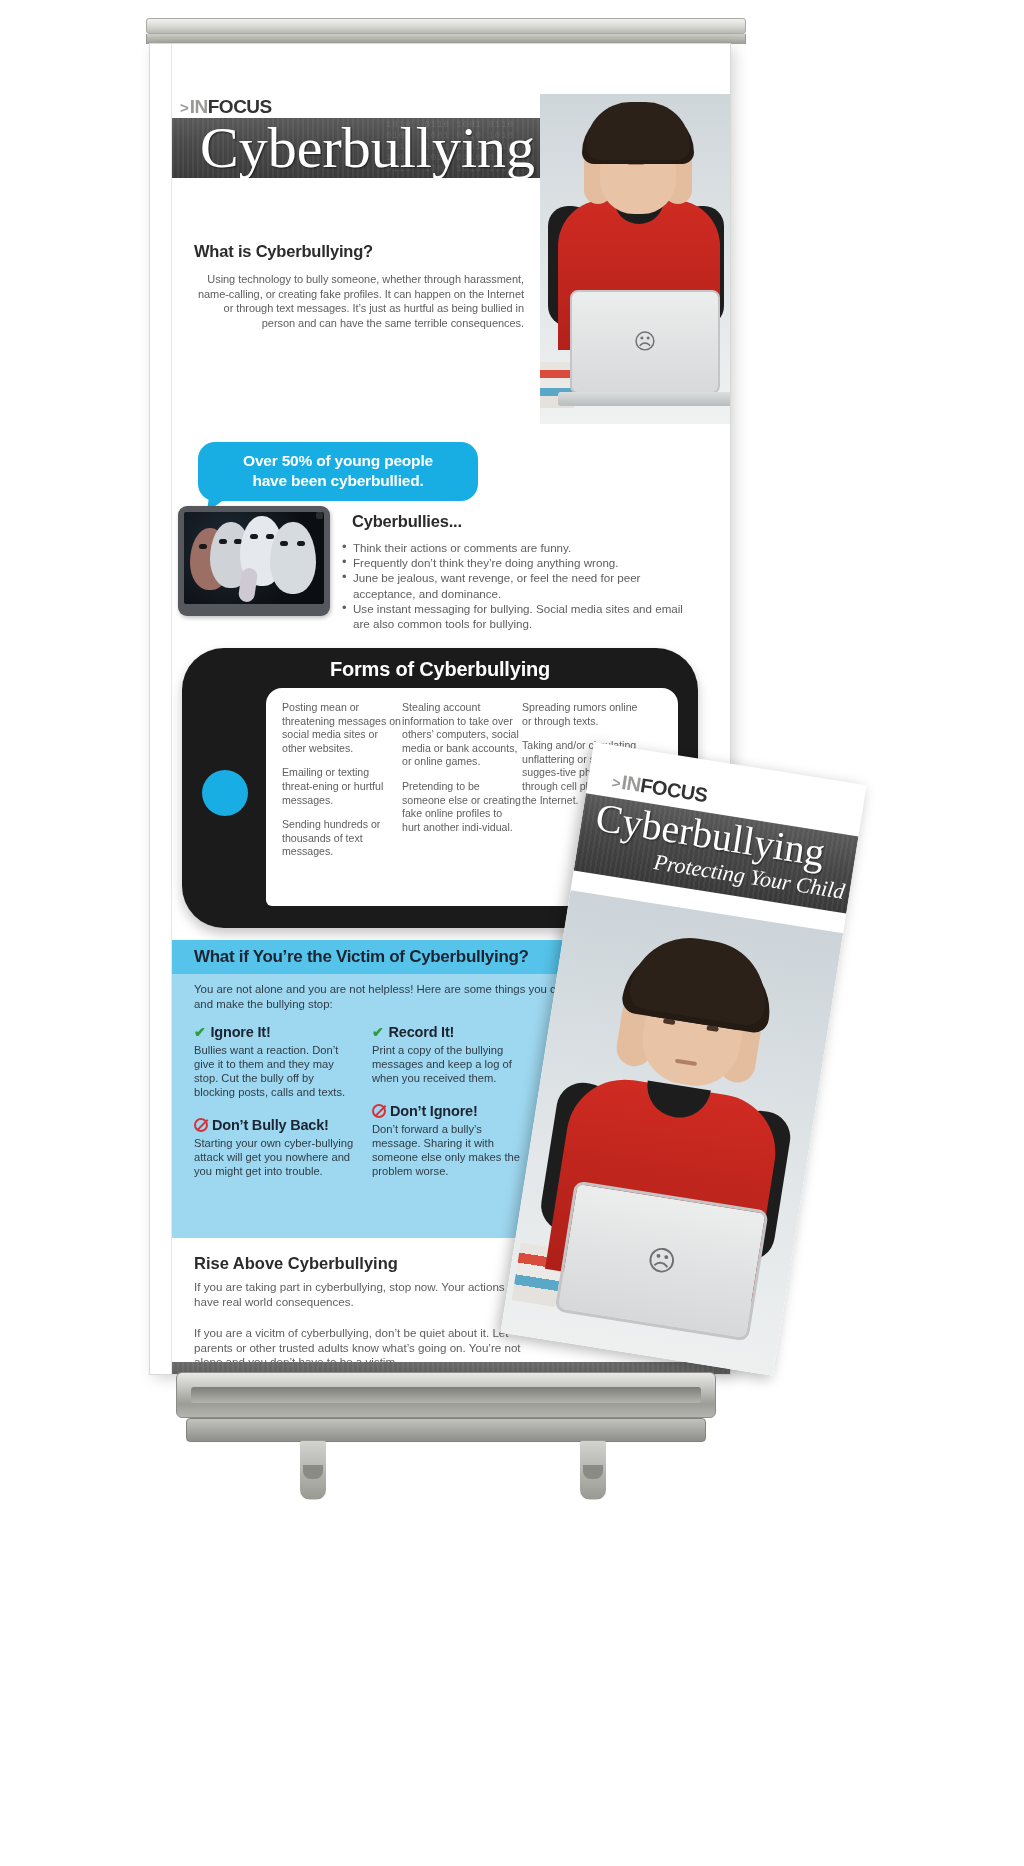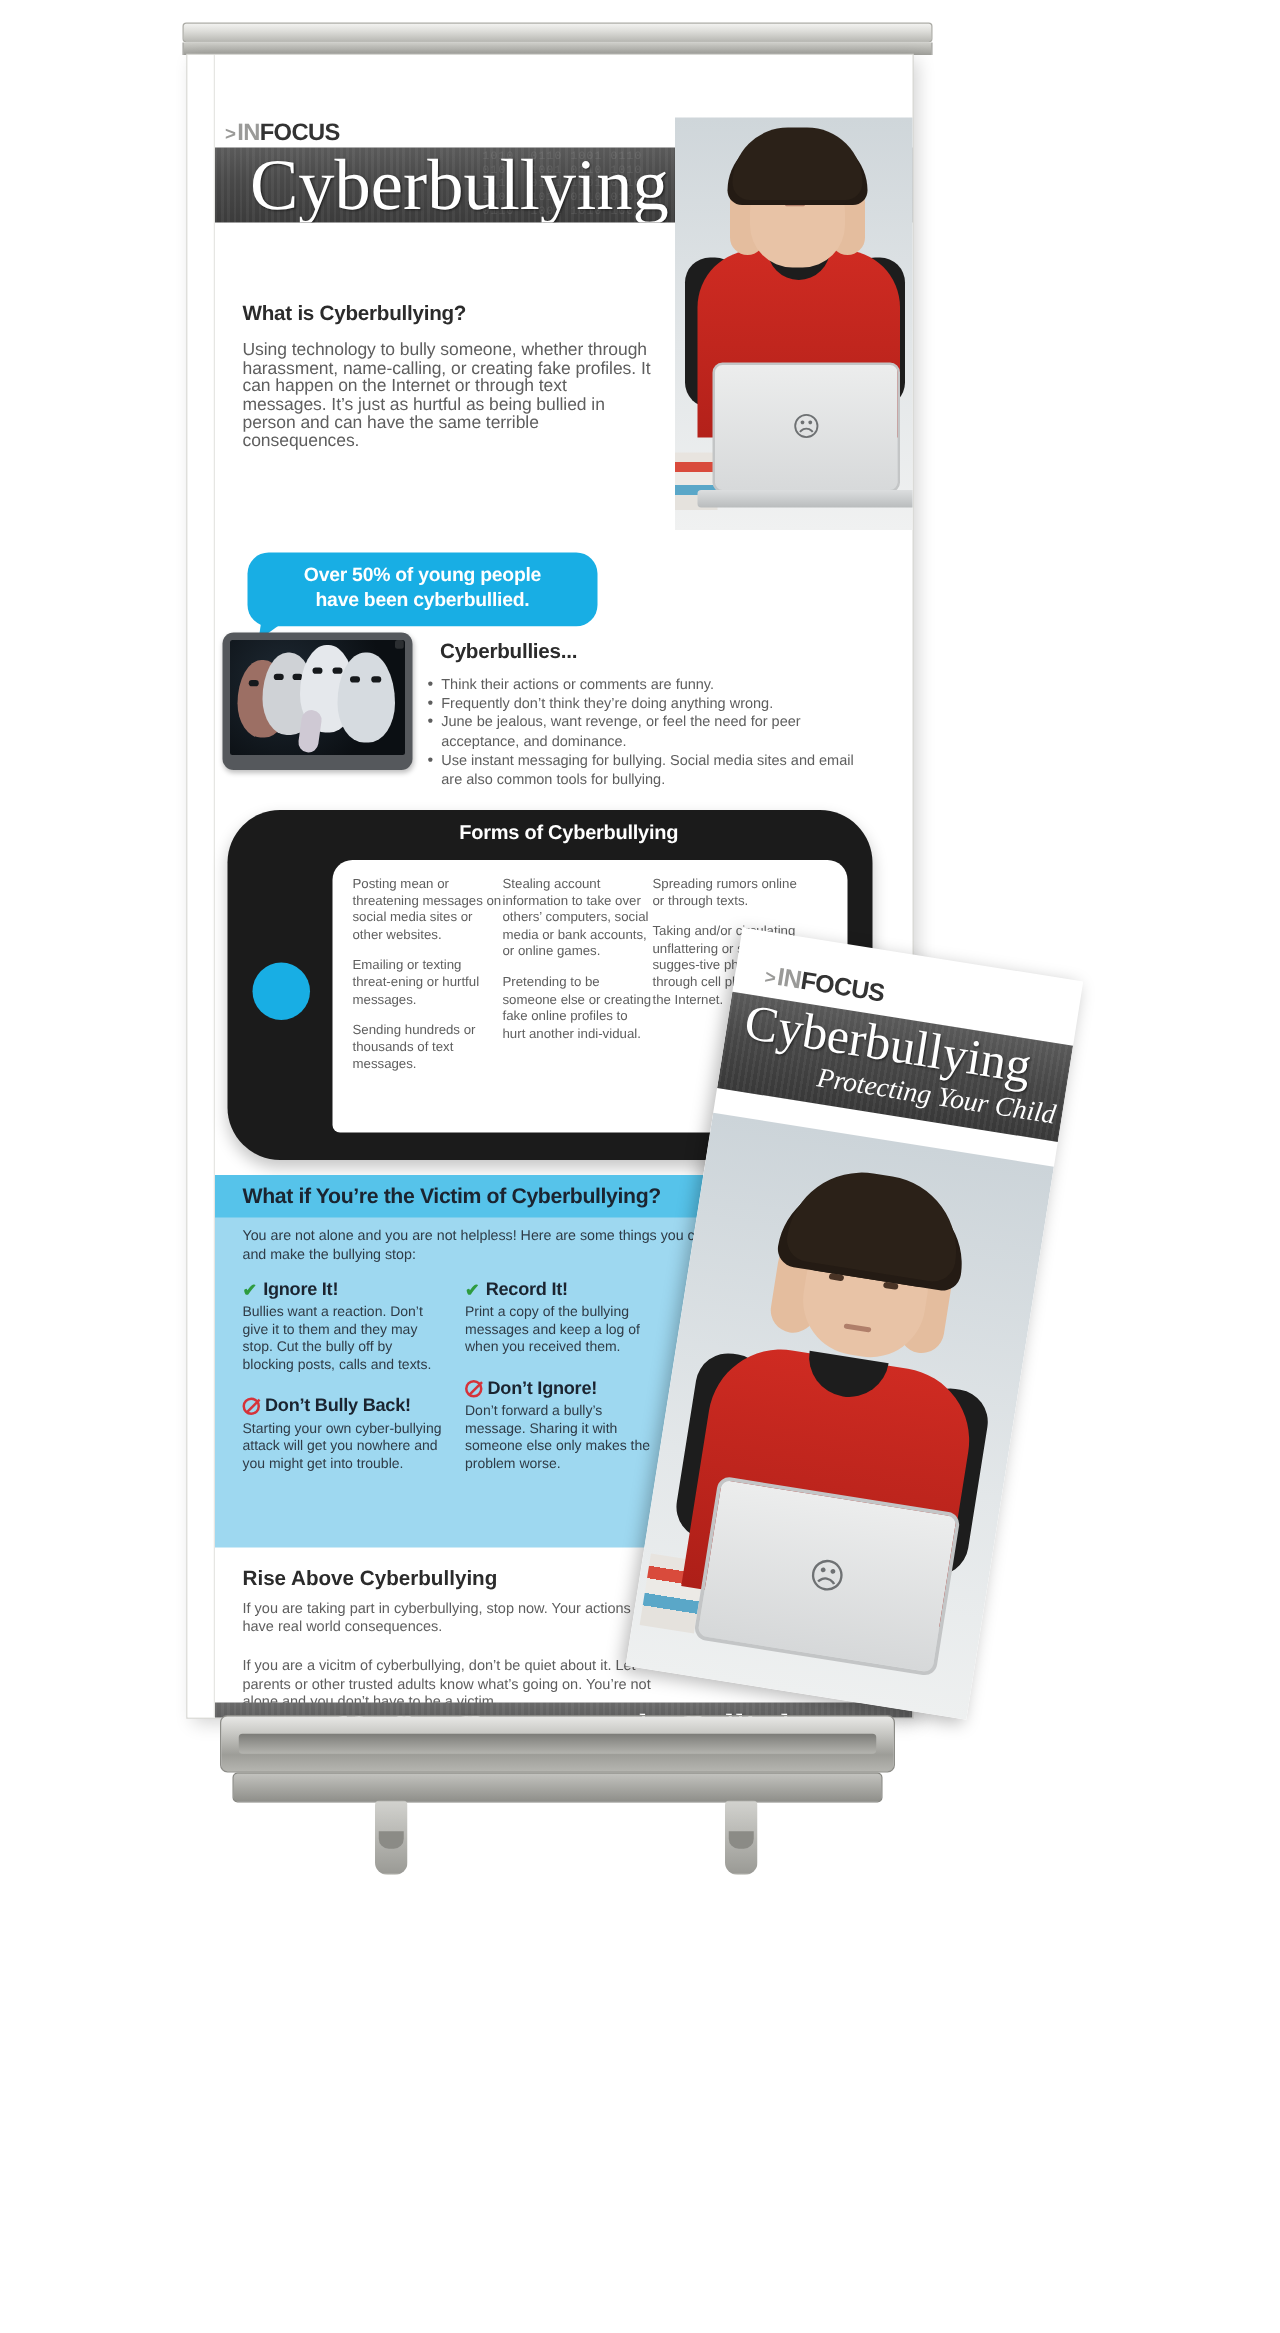--- a/index.html
+++ b/index.html
@@ -146,21 +146,21 @@
   .hero-photo .books {
     position:absolute; left:0px; top:268px; width:34px; height:46px;
     background:linear-gradient(180deg,#e8e4df 0 8px,#d94b3c 8px 16px,#eceae6 16px 26px,#5aa7c8 26px 34px,#e5e2dd 34px 46px);
   }
 
   
   .sec-h {
     position:absolute; font-weight:700; color:#2b2b2b; font-size:16.5px; letter-spacing:-0.2px;
   }
   .body-p {
-    position:absolute; color:#5e5e5e; font-size:14px; line-height:14.6px; letter-spacing:-0.05px;
+    position:absolute; color:#5e5e5e; font-size:11px; line-height:14.6px; letter-spacing:-0.05px;text-align:right;
   }
 
   
   .bubble {
     position:absolute; left:48px; top:398px; width:280px; padding:9px 14px 10px;
     background:#18aee4; border-radius:17px; color:#ffffff;
     font-size:15.5px; font-weight:700; line-height:20px; text-align:center; letter-spacing:-0.2px;
   }
   .bubble .tail {
     position:absolute; left:10px; bottom:-11px; width:0; height:0;
@@ -204,22 +204,22 @@
     content:"•"; position:absolute; left:2px; top:-1px; color:#5e5e5e; font-size:13px;
   }
 
   
   .device {
     position:absolute; left:32px; top:604px; width:516px; height:280px;
     background:#1b1b1b; border-radius:42px;
     box-shadow:0 6px 12px rgba(0,0,0,.22);
   }
   .device .dev-title {
-    position:absolute; left:15px; top:10px; width:100%; text-align:center;
-    color:#ffffff; font-weight:700; font-size:16px; letter-spacing:-0.2px;
+    position:absolute; left:0; top:10px; width:100%; text-align:center;
+    color:#ffffff; font-weight:700; font-size:20px; letter-spacing:-0.2px;
   }
   .device .home {
     position:absolute; left:20px; top:122px; width:46px; height:46px;
     background:#18aee4; border-radius:50%;
   }
   .device .screen {
     position:absolute; left:84px; top:40px; width:412px; height:218px;
     background:#ffffff; border-radius:16px 16px 6px 6px; overflow:hidden;
   }
   .device .cols { position:absolute; left:16px; top:13px; right:10px; display:flex; gap:0; }

